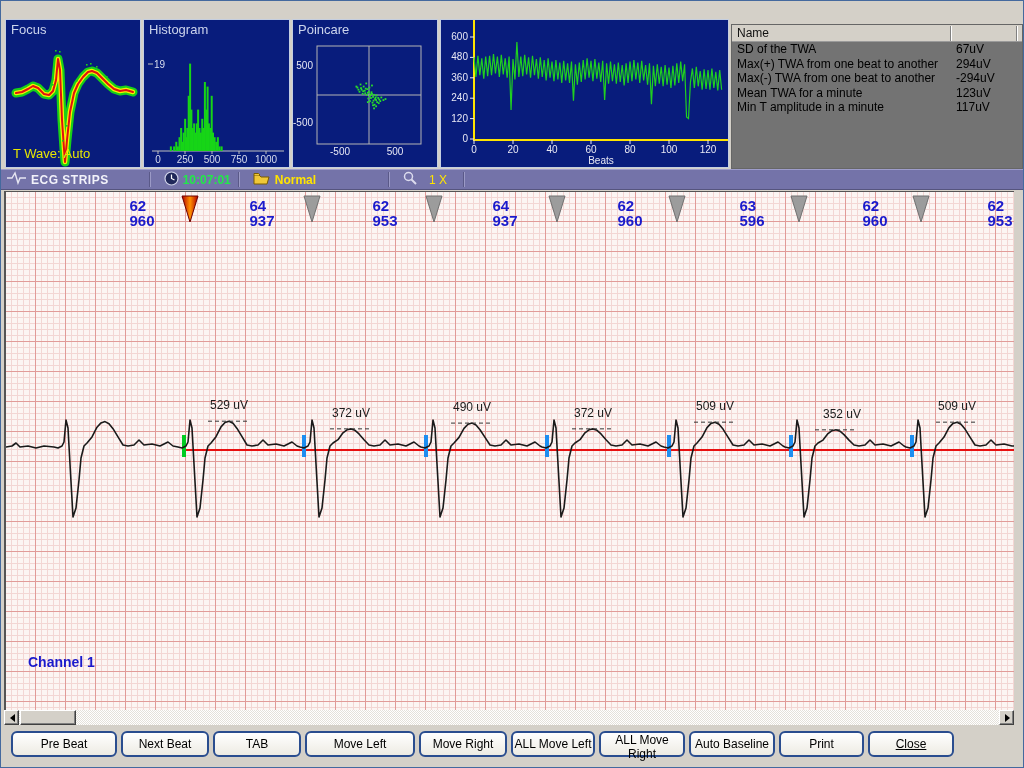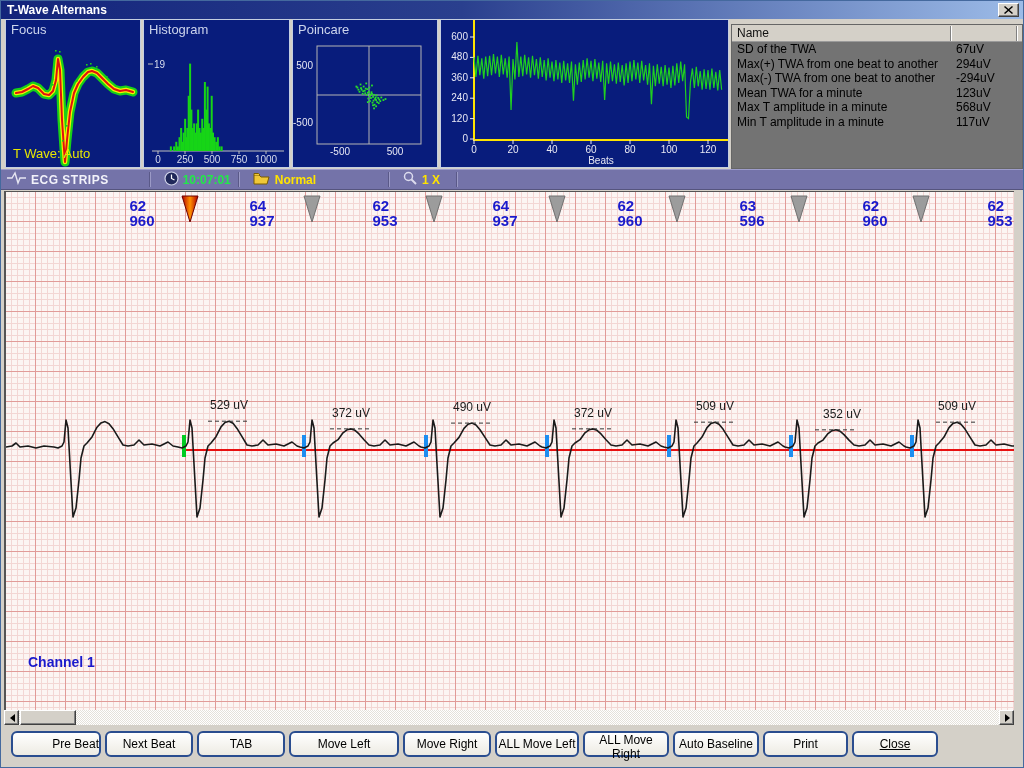--- a/index.html
+++ b/index.html
@@ -25,21 +25,21 @@
   .srow{position:relative;height:14.6px;line-height:14.6px;color:#000;white-space:nowrap;}
   .srow .sname{position:absolute;left:5px;}
   .srow .sval{position:absolute;left:224px;}
   
   .toolbar{position:absolute;left:0;top:168px;width:1024px;height:21px;background:#7473a9;
     border-top:1px solid #9e9dcc;border-bottom:1px solid #55547e;display:flex;align-items:center;font-size:12px;}
   .toolbar .sep{width:0;height:15px;border-left:1px solid #5a5988;border-right:1px solid #9b9ac6;margin:0 7px;}
   .tb-label{color:#f2f2fa;font-weight:bold;letter-spacing:0.5px;margin-left:4px;}
   .tb-time{color:#22e84a;font-weight:bold;margin-left:4px;}
   .tb-mode{color:#ffe400;font-weight:bold;margin-left:5px;}
-  .tb-zoom{color:#ffe400;font-weight:bold;margin-left:5px;}
+  .tb-zoom{color:#ffe400;font-weight:normal;margin-left:12px;}
   .tbicon{display:inline-block;margin-left:6px;}
   
   .ecg{position:absolute;left:3px;top:190px;width:1010px;height:519px;background-color:#fcf5f3;
     border-top:1px solid #555;border-left:2px solid #555;
     background-image:
       repeating-linear-gradient(to right, transparent 0 29px, #e19b98 29px 30px),
       repeating-linear-gradient(to bottom, transparent 0 29px, #e19b98 29px 30px),
       repeating-linear-gradient(to right, transparent 0 5px, #f3d6d4 5px 6px),
       repeating-linear-gradient(to bottom, transparent 0 5px, #f3d6d4 5px 6px);
     overflow:hidden;}
@@ -55,44 +55,36 @@
   .sbtn{position:absolute;top:0;width:15px;height:15px;background:#d4d0c8;border:1px solid #404040;
     border-top-color:#fff;border-left-color:#fff;box-shadow:inset -1px -1px 0 #808080;}
   .arrow-left{width:0;height:0;border:4px solid transparent;border-right:5px solid #000;position:absolute;left:1px;top:3px;}
   .arrow-right{width:0;height:0;border:4px solid transparent;border-left:5px solid #000;position:absolute;left:5px;top:3px;}
   .sthumb{position:absolute;left:16px;top:0;width:56px;height:15px;background:#d4d0c8;border:1px solid #404040;
     border-top-color:#fff;border-left-color:#fff;box-shadow:inset -1px -1px 0 #808080;}
   
   .btnrow{position:absolute;left:10px;top:730px;width:1004px;height:28px;display:flex;gap:4px;}
   .btnrow button{height:26px;background:linear-gradient(#ffffff,#edebe3);border:2px solid #2a4d8f;border-radius:6px;
     font-size:12px;color:#000;padding:0;cursor:default;}
-  .btnrow button:nth-child(1){width:90px;text-align:right;}
+  .btnrow button:nth-child(1){width:106px;}
   .btnrow button:nth-child(2){width:88px;}
   .btnrow button:nth-child(3){width:88px;}
   .btnrow button:nth-child(4){width:110px;}
   .btnrow button:nth-child(5){width:88px;}
   .btnrow button:nth-child(6){width:84px;}
   .btnrow button:nth-child(7){width:86px;}
   .btnrow button:nth-child(8){width:86px;}
   .btnrow button:nth-child(9){width:85px;}
   .btnrow button:nth-child(10){width:86px;text-decoration:underline;}
 </style>
 </head>
 <body>
 
 <div class="window">
 
-  <div class="titlebar">
-    <span>T-Wave Alternans</span>
-    <button class="closebtn">
-      <svg width="9" height="8" viewBox="0 0 9 8">
-        <path d="M1,0 L4.5,3 L8,0 L9,1 L5.5,4 L9,7 L8,8 L4.5,5 L1,8 L0,7 L3.5,4 L0,1 Z" fill="#000"></path>
-      </svg>
-    </button>
-  </div>
 
   <div class="panel" style="left:4px;top:18px;width:136px;height:149px;">
     <svg class="wave" width="134" height="147" id="focus-svg">
         <path d="M10,73 L16,72 L22,69 L27,66 L32,68 L38,74 L43,75 L47,71 L50,60 L52,39 L54,50 L56,100 L58,129 L59,142 L61,120 L64,92 L68,73 L72,64 L77,57 L82,52 L86,51 L91,53 L96,58 L102,64 L108,69 L114,71 L120,70 L127,72" fill="none" stroke="#18d018" stroke-width="9" stroke-linejoin="round" stroke-linecap="round"></path>
         <path d="M10,73 L16,72 L22,69 L27,66 L32,68 L38,74 L43,75 L47,71 L50,60 L52,39 L54,50 L56,100 L58,129 L59,142 L61,120 L64,92 L68,73 L72,64 L77,57 L82,52 L86,51 L91,53 L96,58 L102,64 L108,69 L114,71 L120,70 L127,72" fill="none" stroke="#f8f000" stroke-width="4.5" stroke-linejoin="round" stroke-linecap="round"></path>
         <path d="M10,73 L16,72 L22,69 L27,66 L32,68 L38,74 L43,75 L47,71 L50,60 L52,39 L54,50 L56,100 L58,129 L59,142 L61,120 L64,92 L68,73 L72,64 L77,57 L82,52 L86,51 L91,53 L96,58 L102,64 L108,69 L114,71 L120,70 L127,72" fill="none" stroke="#e01010" stroke-width="2" stroke-linejoin="round" stroke-linecap="round"></path>
         <rect x="49" y="30" width="1.6" height="1.6" fill="#18d018"></rect>
         <rect x="53" y="31" width="1.6" height="1.6" fill="#18d018"></rect>
         <rect x="57" y="148" width="1.6" height="1.6" fill="#18d018"></rect>
         <rect x="56" y="120" width="1.6" height="1.6" fill="#18d018"></rect>
@@ -275,24 +267,20 @@
       </div>
     <div class="srow">
         <span class="sname">Max(-) TWA from one beat to another</span>
         <span class="sval">-294uV</span>
       </div>
     <div class="srow">
         <span class="sname">Mean TWA for a minute</span>
         <span class="sval">123uV</span>
       </div>
     <div class="srow">
-        <span class="sname">Max T amplitude in a minute</span>
-        <span class="sval">568uV</span>
-      </div>
-    <div class="srow">
         <span class="sname">Min T amplitude in a minute</span>
         <span class="sval">117uV</span>
       </div>
   </div>
 
   <div class="toolbar">
     <span class="tbicon">
       <svg width="20" height="14" viewBox="0 0 20 14">
           <polyline points="0,7 5,7 8,2 11,12 13,7 19,7" fill="none" stroke="#e6e6f2" stroke-width="1.4"></polyline>
         </svg>

